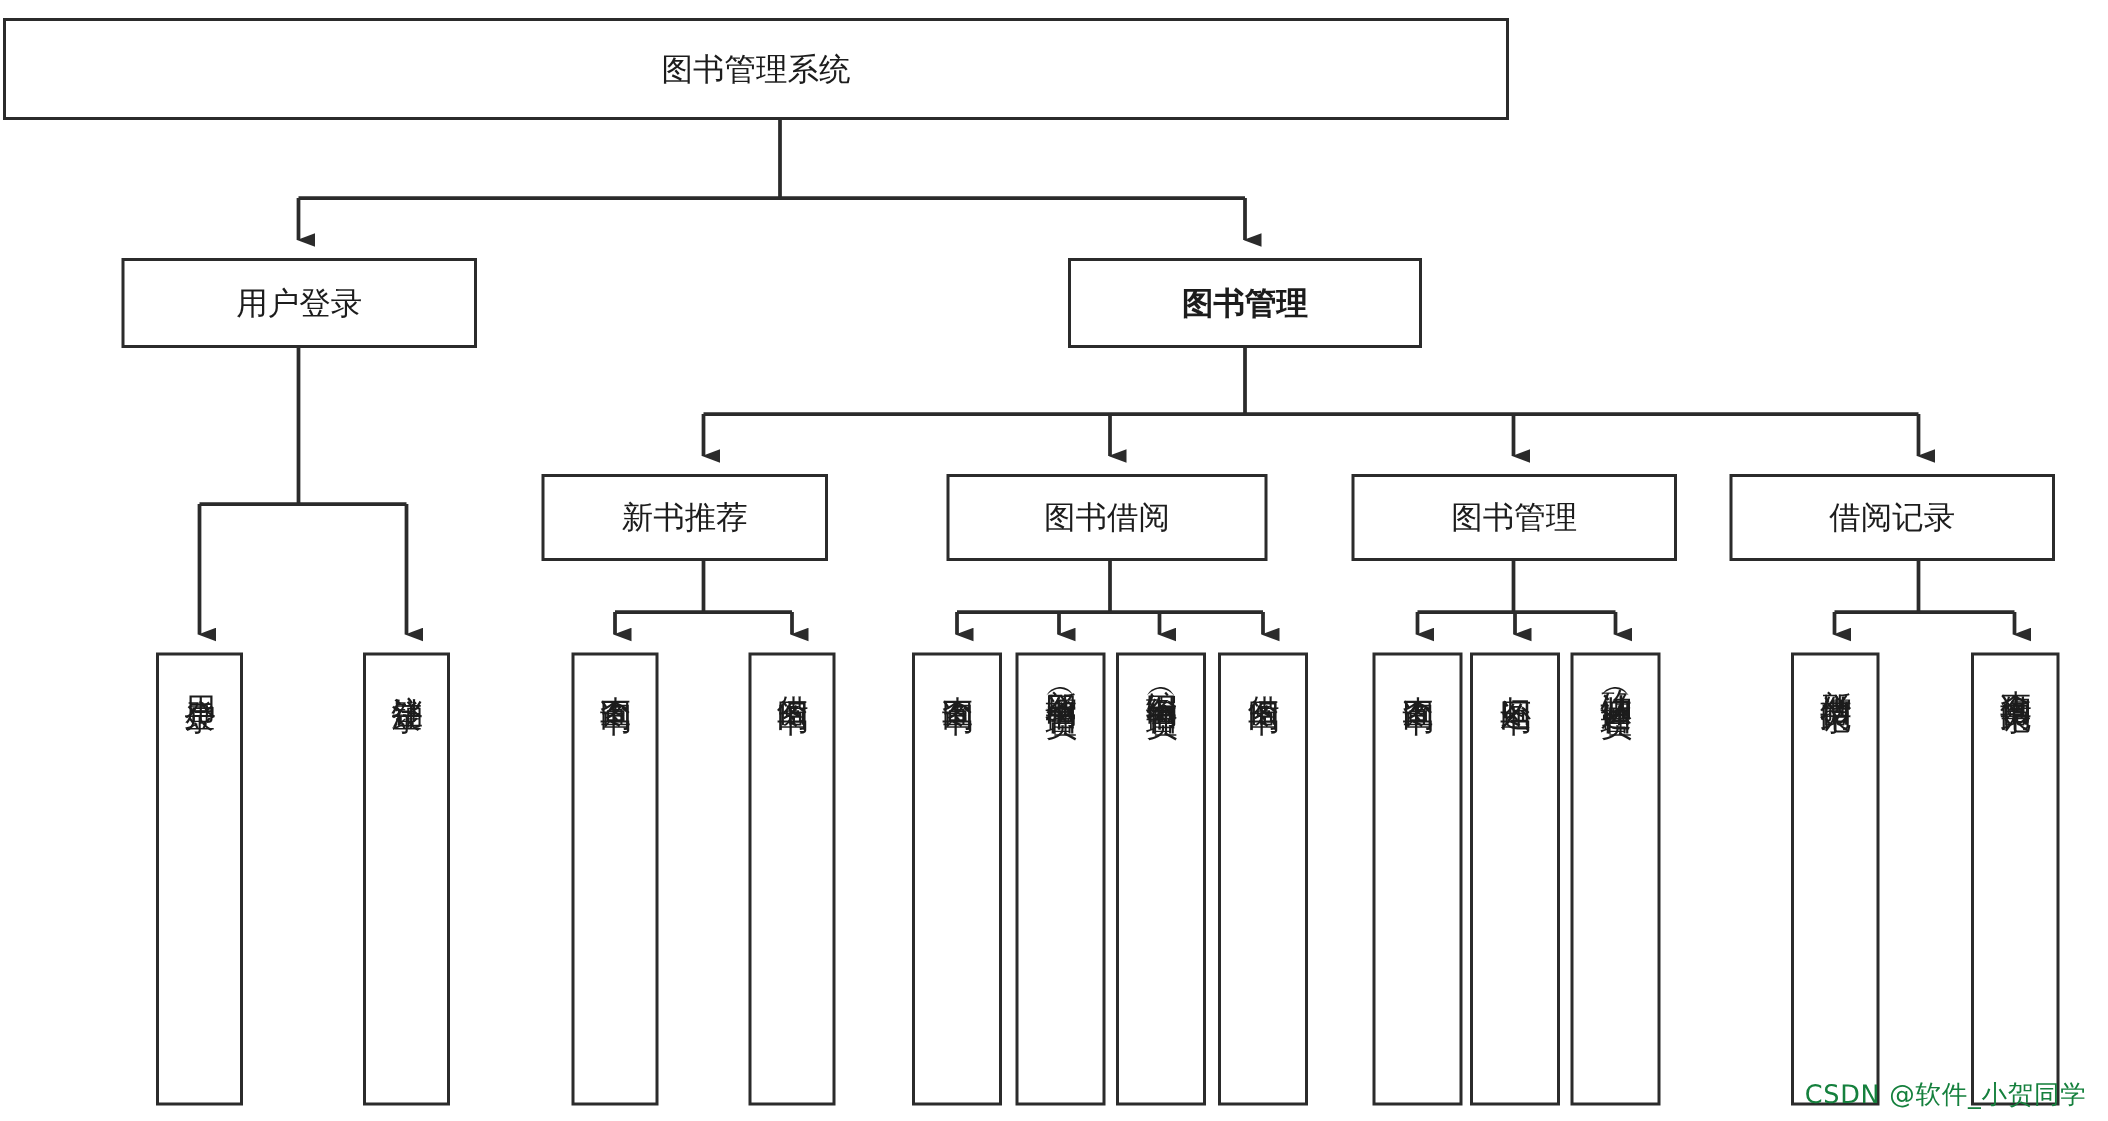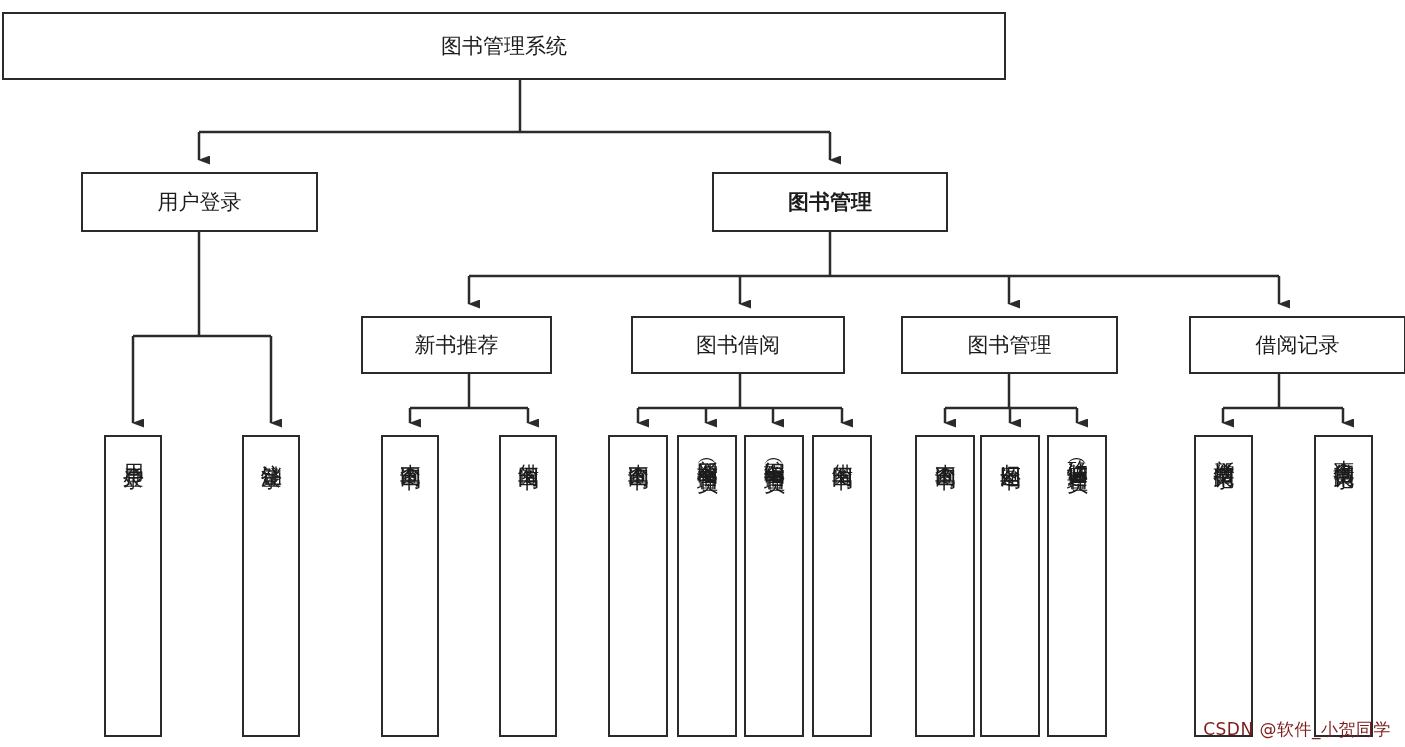--- a/index.html
+++ b/index.html
@@ -59,21 +59,21 @@
     line-height: 1;
   }
   .vert.tall-text {
     padding-top: 6px;
   }
   #watermark {
     position: absolute;
     right: 14px;
     bottom: 6px;
     font-size: 17px;
-    color: #7f1d1d;
+    color: #15803d;
     letter-spacing: 0.5px;
     white-space: nowrap;
     pointer-events: none;
   }
 </style>
 </head>
 <body>
 
 <div id="diagram-root">
 
@@ -140,21 +140,21 @@
 
   <div class="node-box horiz" style="left:361px; top:316px; width:191px; height:58px;">
     <span class="node-label">新书推荐</span>
   </div>
   <div class="node-box horiz" style="left:631px; top:316px; width:214px; height:58px;">
     <span class="node-label">图书借阅</span>
   </div>
   <div class="node-box horiz" style="left:901px; top:316px; width:217px; height:58px;">
     <span class="node-label">图书管理</span>
   </div>
-  <div class="node-box horiz" style="left:1189px; top:316px; width:217px; height:58px;">
+  <div class="node-box horiz" style="left:1153px; top:316px; width:217px; height:58px;">
     <span class="node-label">借阅记录</span>
   </div>
 
   <div class="node-box vert" style="left:104px; top:435px; width:58px; height:302px;">
     <span class="node-label">用户登录</span>
   </div>
   <div class="node-box vert" style="left:242px; top:435px; width:58px; height:302px;">
     <span class="node-label">注销登录</span>
   </div>
 

